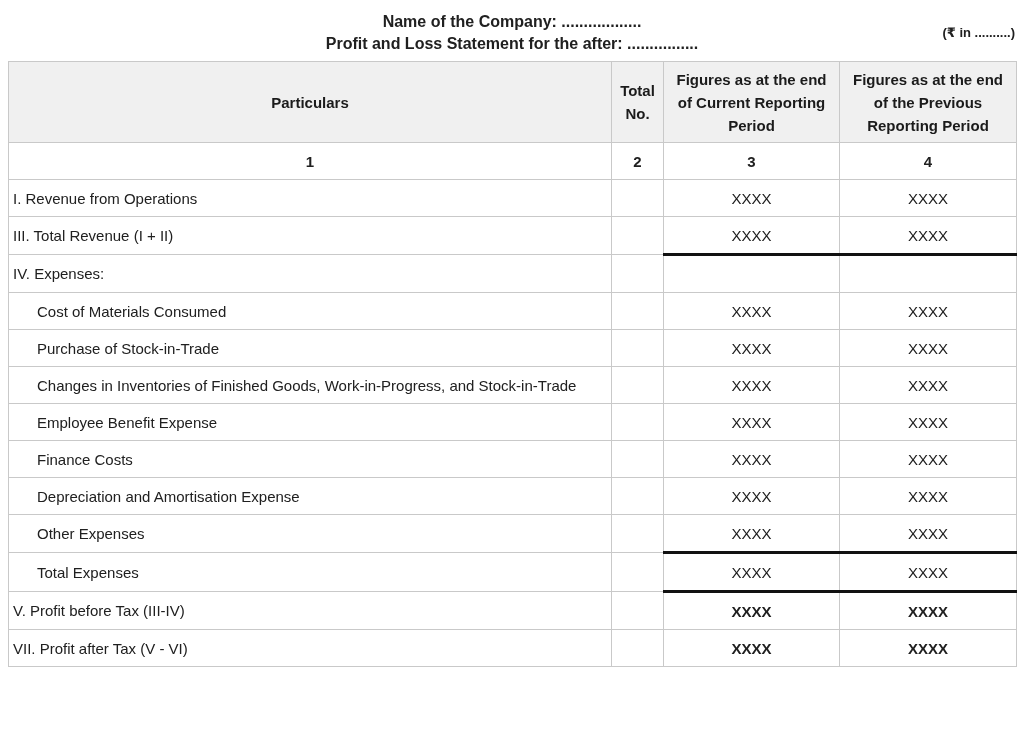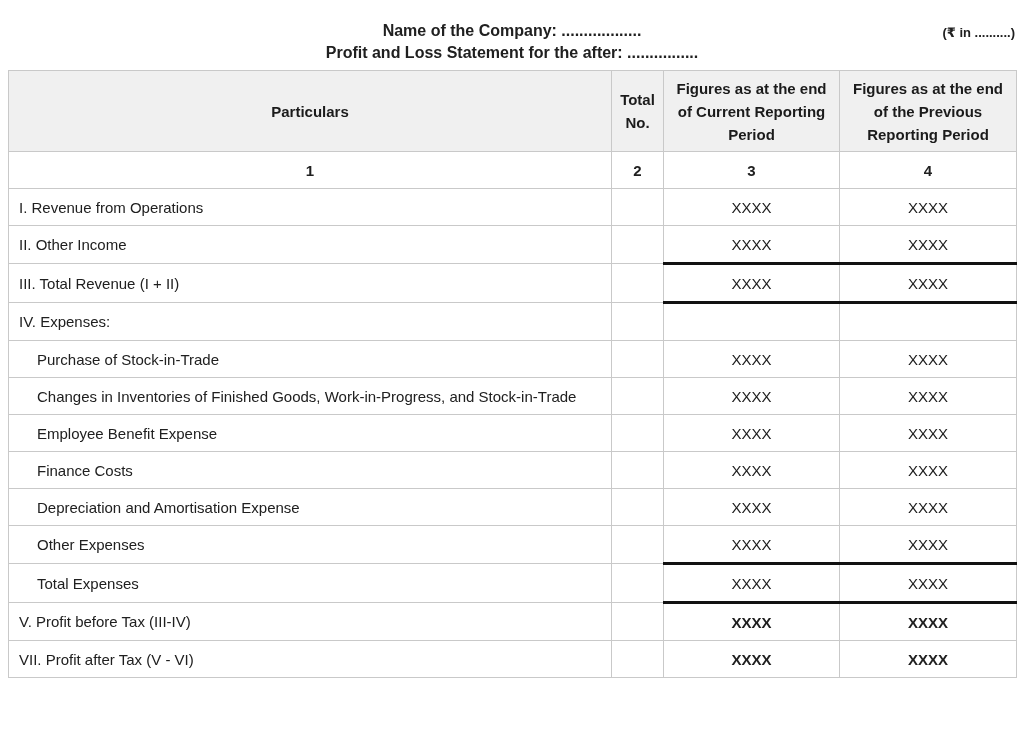--- a/index.html
+++ b/index.html
@@ -11,21 +11,21 @@
     font-family: "Liberation Sans", "DejaVu Sans", sans-serif;
     color: #202020;
     position: relative;
     overflow: hidden;
   }
   .page-titles {
     text-align: center;
     font-weight: bold;
     font-size: 16px;
     line-height: 22px;
-    padding-top: 20px;
+    padding-top: 11px;
   }
   .currency-note {
     position: absolute;
     top: 25px;
     right: 9px;
     font-weight: bold;
     font-size: 13px;
   }
   table.pl-table {
     border-collapse: collapse;
@@ -54,21 +54,21 @@
     font-size: 15px;
     height: 35px;
   }
   .pl-table td {
     font-size: 15px;
     height: 36px;
     padding: 0 4px;
   }
   td.particulars {
     text-align: left;
-    padding-left: 10px;
+    padding-left: 4px;
   }
   td.particulars.indent {
     padding-left: 28px;
   }
   td.val {
     text-align: center;
   }
   td.val.boldcell {
     font-weight: bold;
   }
@@ -107,36 +107,36 @@
     </tr>
   </thead>
   <tbody>
       <tr>
         <td class="particulars">I. Revenue from Operations</td>
         <td class="note"></td>
         <td class="val">XXXX</td>
         <td class="val">XXXX</td>
       </tr>
       <tr>
-        <td class="particulars">II. Other Income</td>
-        <td class="note"></td>
-        <td class="val thickline">XXXX</td>
-        <td class="val thickline">XXXX</td>
-      </tr>
-      <tr>
         <td class="particulars">III. Total Revenue (I + II)</td>
         <td class="note"></td>
         <td class="val thickline">XXXX</td>
         <td class="val thickline">XXXX</td>
       </tr>
       <tr>
         <td class="particulars">IV. Expenses:</td>
         <td class="note"></td>
         <td class="val"></td>
         <td class="val"></td>
+      </tr>
+      <tr>
+        <td class="particulars indent">Cost of Materials Consumed</td>
+        <td class="note"></td>
+        <td class="val">XXXX</td>
+        <td class="val">XXXX</td>
       </tr>
       <tr>
         <td class="particulars indent">Purchase of Stock-in-Trade</td>
         <td class="note"></td>
         <td class="val">XXXX</td>
         <td class="val">XXXX</td>
       </tr>
       <tr>
         <td class="particulars indent">Changes in Inventories of Finished Goods, Work-in-Progress, and Stock-in-Trade</td>
         <td class="note"></td>

